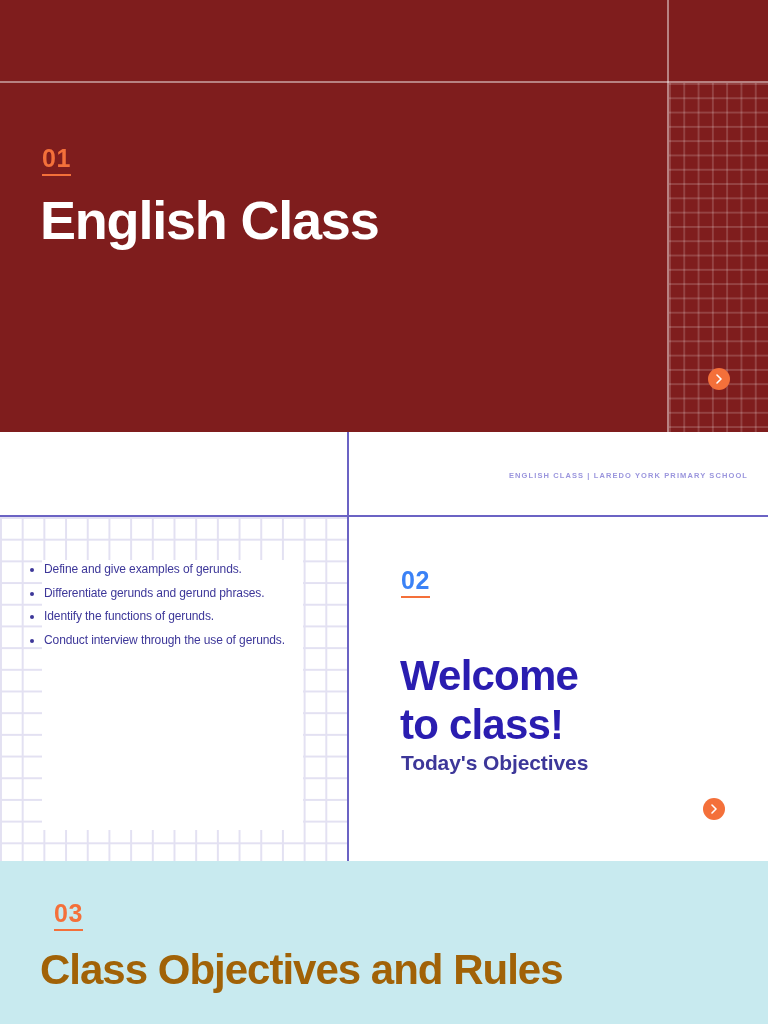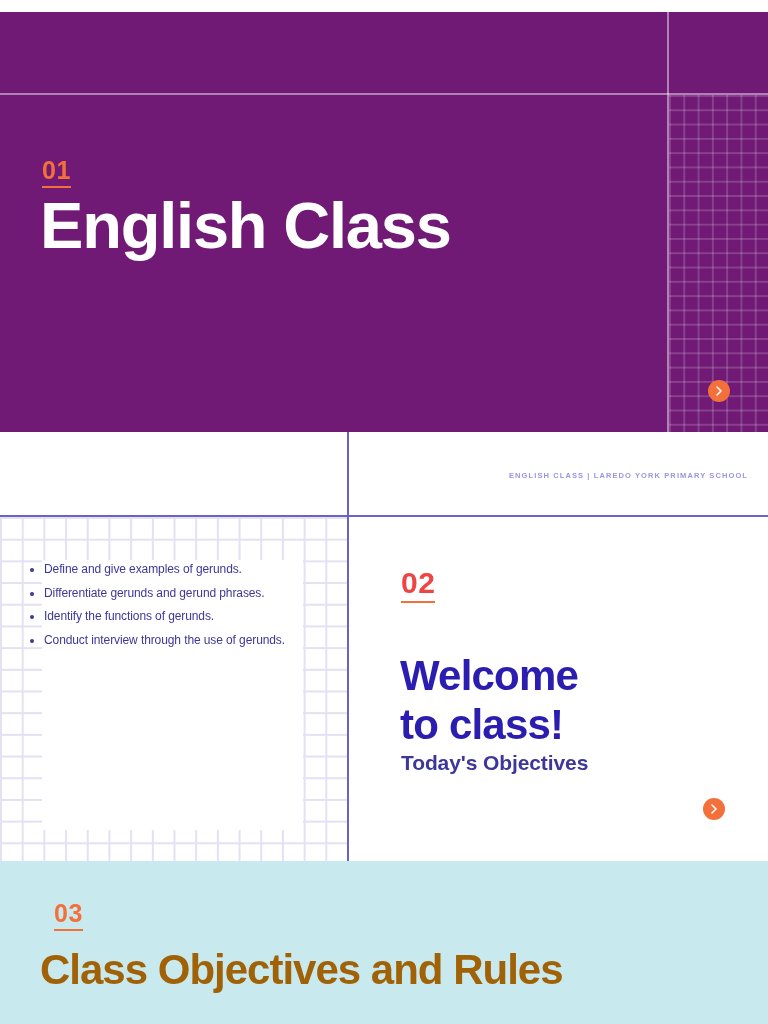--- a/index.html
+++ b/index.html
@@ -13,23 +13,22 @@
   .deck {
     position:relative;
     width:768px; height:1024px;
     background:#ffffff;
   }
 
   
   .slide-one {
     position:absolute; left:0; top:0;
     width:768px; height:432px;
-    background:#701a75;
-    overflow:hidden;
-    margin-top:12px;
+    background:#7f1d1d;
+    overflow:hidden;
   }
   .s1-vline {
     position:absolute; left:667px; top:0;
     width:2px; height:432px;
     background:rgba(255,255,255,.45);
     z-index:4;
   }
   .s1-hline {
     position:absolute; left:0; top:81px;
     width:768px; height:2px;
@@ -49,22 +48,22 @@
     position:absolute; left:42px; top:146px;
     font-size:25px; font-weight:700;
     color:#F4703A;
     letter-spacing:.5px;
     border-bottom:2.5px solid #F4703A;
     padding-bottom:3px;
     line-height:1;
     z-index:5;
   }
   .s1-title {
-    position:absolute; left:40px; top:180px;
-    font-size:65px; font-weight:700;
+    position:absolute; left:40px; top:192px;
+    font-size:54px; font-weight:700;
     color:#ffffff;
     letter-spacing:-1.2px;
     line-height:1.05;
     z-index:5;
   }
 
   
   .next-btn {
     position:absolute;
     width:22px; height:22px;
@@ -139,22 +138,22 @@
   .s2-bullets li::before {
     content:"";
     position:absolute; left:2px; top:10px;
     width:4px; height:4px;
     border-radius:50%;
     background:#3D3799;
   }
 
   .s2-num {
     position:absolute; left:401px; top:568px;
-    font-size:30px; font-weight:700;
-    color:#ef4444;
+    font-size:25px; font-weight:700;
+    color:#3b82f6;
     letter-spacing:.5px;
     border-bottom:2.5px solid #F4703A;
     padding-bottom:3px;
     line-height:1;
     z-index:7;
   }
   .s2-title {
     position:absolute; left:400px; top:652px;
     font-size:42px; font-weight:700;
     color:#2A1DB0;

